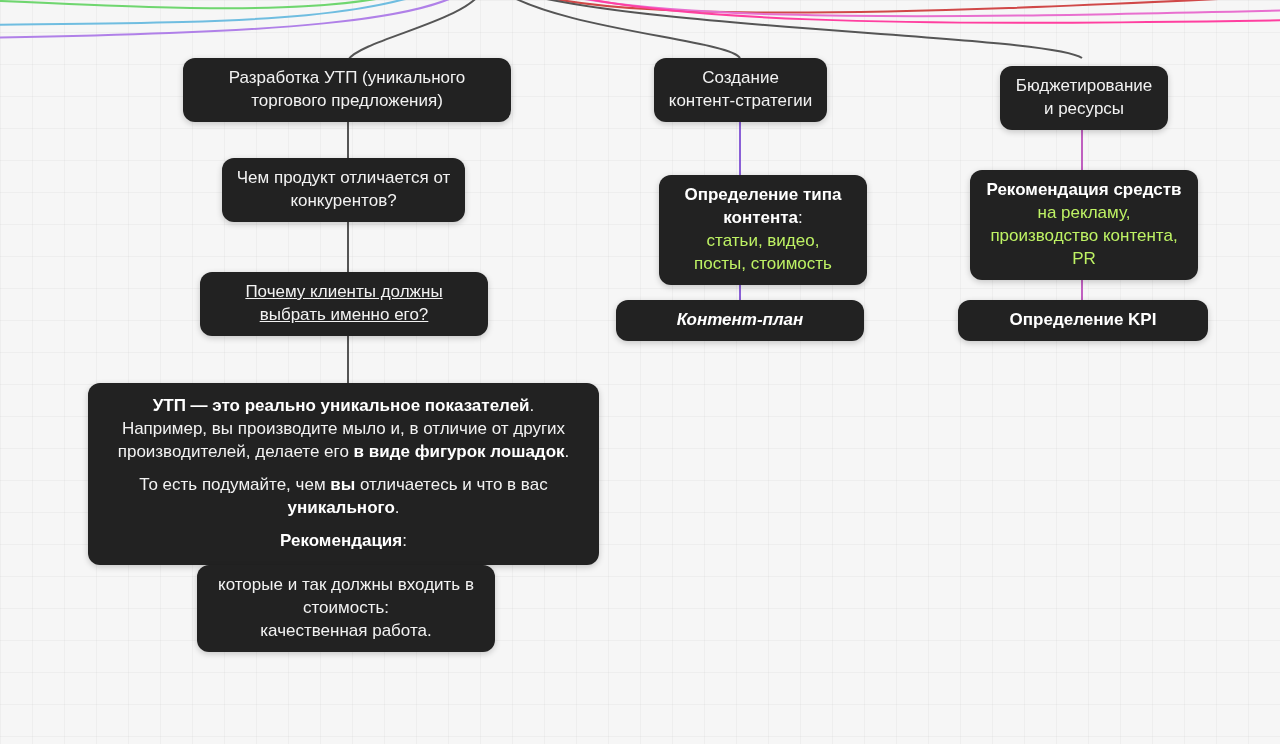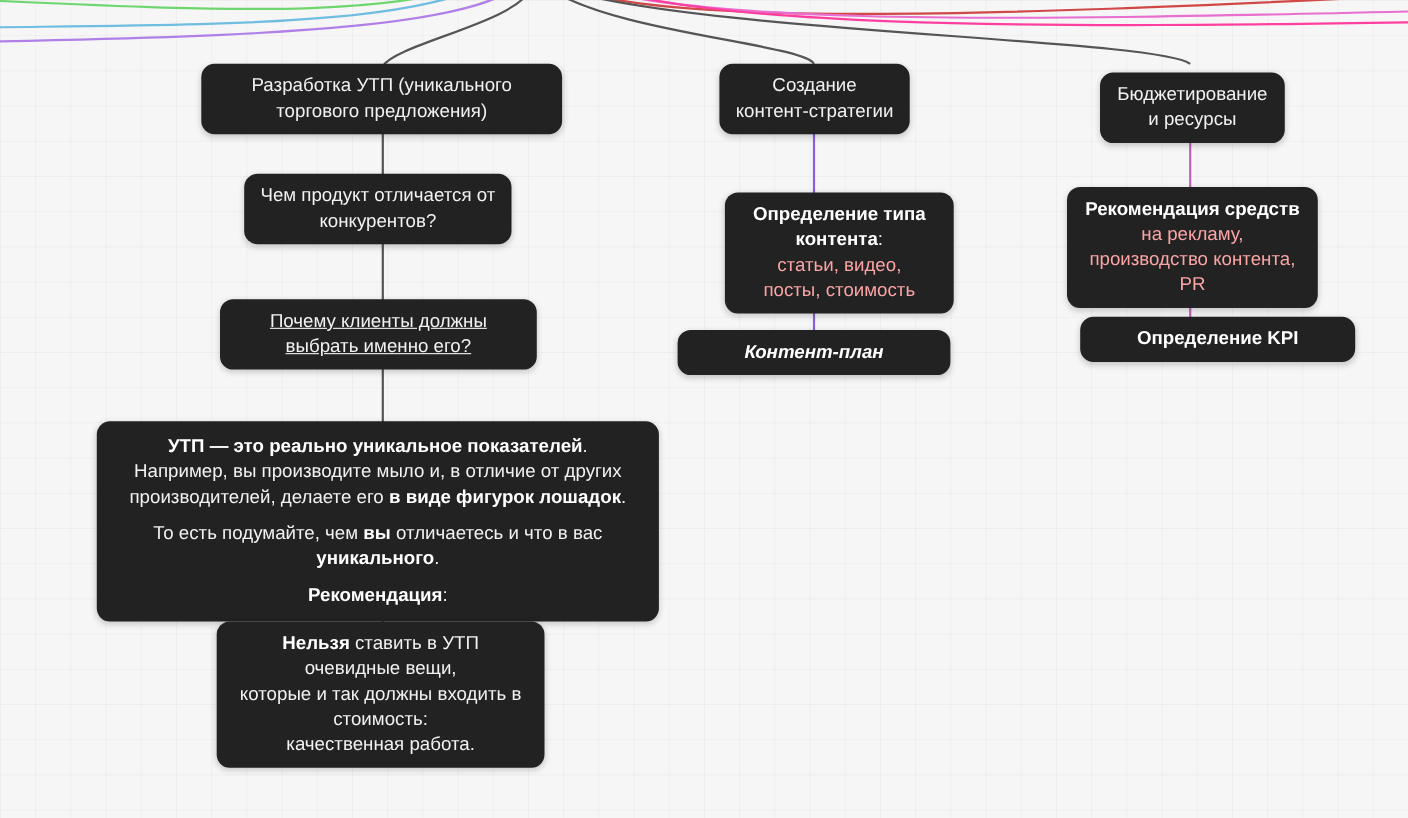--- a/index.html
+++ b/index.html
@@ -35,21 +35,21 @@
     background: #222;
     color: #f2f2f2;
     font-size: 17px;
     line-height: 1.35;
     border-radius: 12px;
     padding: 9px 14px;
     text-align: center;
     box-shadow: 0 2px 6px rgba(0,0,0,0.2);
   }
   .node b, .node strong { font-weight: 700; color: #fff; }
-  .dim { color: #fca5a5; }
+  .dim { color: #bef264; }
 </style>
 </head>
 <body>
 
 <svg class="connectors">
 
   <path d="M 460 -30 C 390 20, 200 10, -20 0" stroke="#6fd66f" stroke-width="2" fill="none"></path>
   <path d="M 470 -30 C 400 25, 210 22, -20 25" stroke="#6fbde0" stroke-width="2" fill="none"></path>
   <path d="M 480 -25 C 460 25, 250 33, -20 38" stroke="#b080e8" stroke-width="2" fill="none"></path>
   <path d="M 490 -30 C 520 30, 900 15, 1300 -5" stroke="#d04848" stroke-width="2" fill="none"></path>
@@ -91,23 +91,20 @@
   <div>
     <span>То есть подумайте, чем </span><b>вы</b><span> отличаетесь и что в вас </span><b>уникального</b><span>.</span>
   </div>
   <div style="height:10px"></div>
   <div>
     <b>Рекомендация</b><span>:</span>
   </div>
 </div>
 
 <div class="node" style="left:197px; top:565px; width:270px;">
-  <div>
-    <b>Нельзя</b><span> ставить в УТП очевидные вещи,</span>
-  </div>
   <div>которые и так должны входить в стоимость:</div>
   <div>качественная работа.</div>
 </div>
 
 <div class="node" style="left:654px; top:58px; width:145px;">
   <span>Создание контент-стратегии</span>
 </div>
 
 <div class="node" style="left:636px; top:175px; width:180px;margin-left:23px;">
   <div>
@@ -124,15 +121,15 @@
 <div class="node" style="left:1000px; top:66px; width:140px;text-align:center;">
   <span>Бюджетирование и ресурсы</span>
 </div>
 
 <div class="node" style="left:970px; top:170px; width:200px;">
   <div><b>Рекомендация средств</b></div>
   <div class="dim">на рекламу, производство контента,</div>
   <div class="dim">PR</div>
 </div>
 
-<div class="node" style="left:958px; top:288px; width:222px;margin-left:24px;">
+<div class="node" style="left:958px; top:300px; width:222px;">
   <div><b>Определение KPI</b></div>
 </div>
 
 </body></html>

